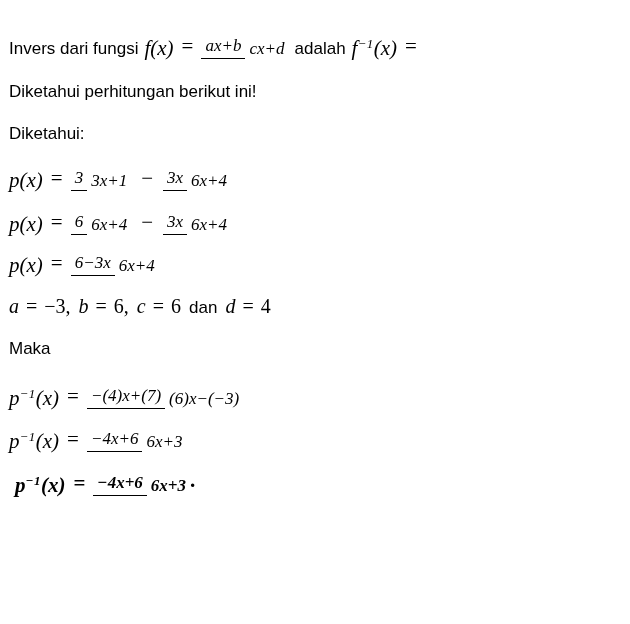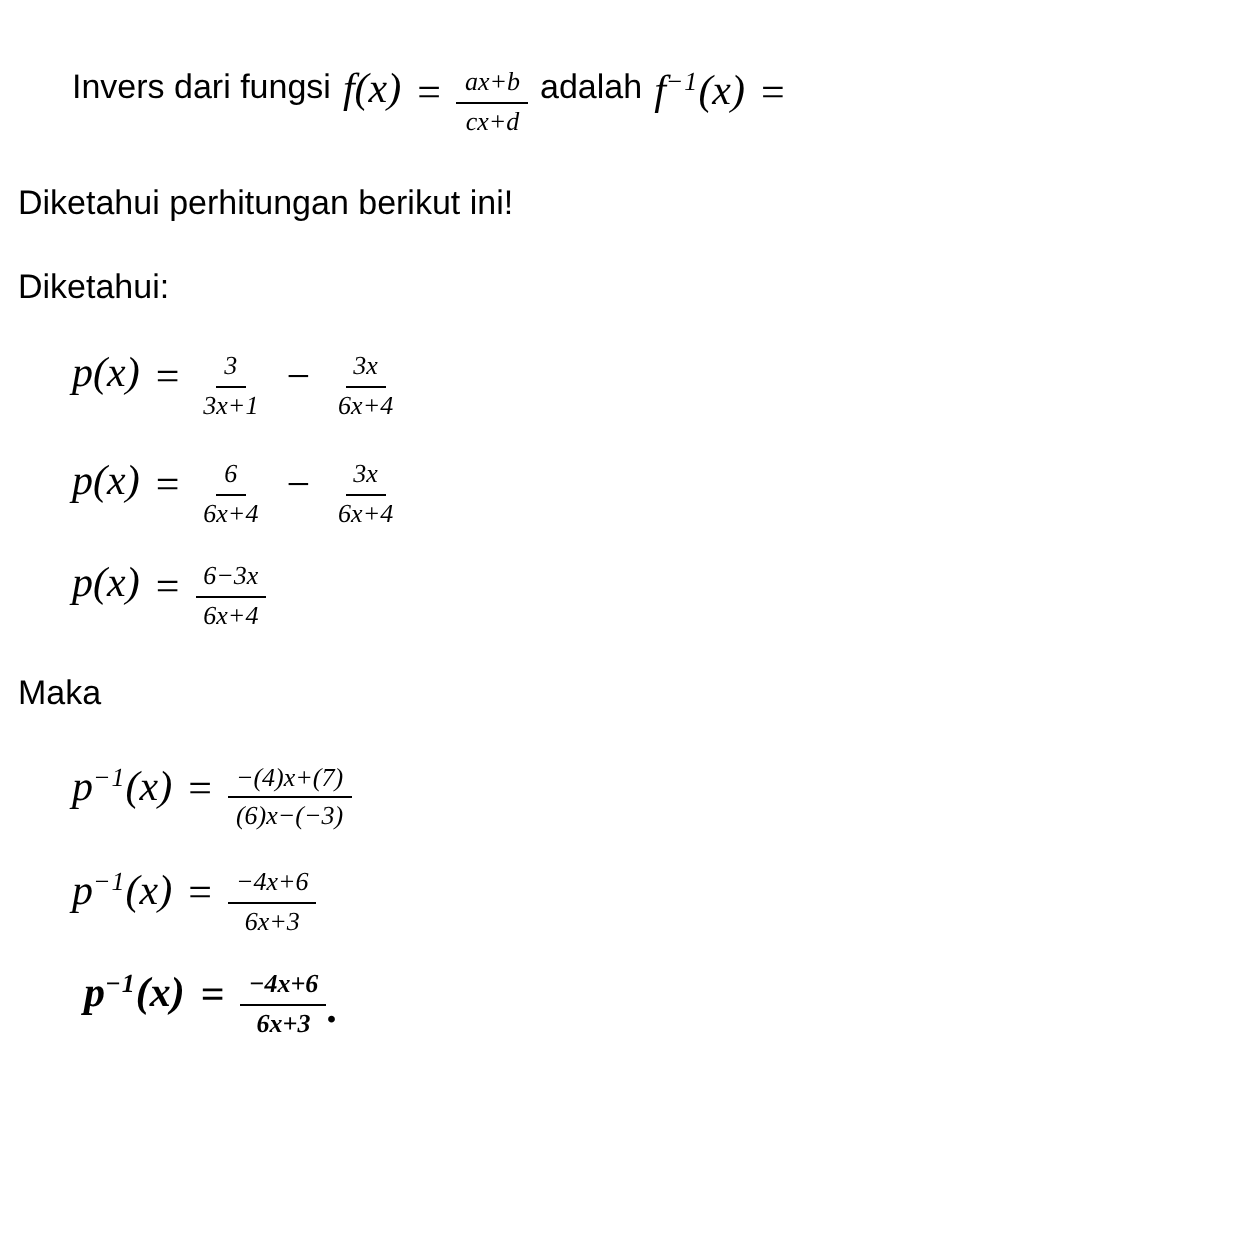--- a/index.html
+++ b/index.html
@@ -19,26 +19,25 @@
   }
   
   .tline {
     font-size: 17px;
     line-height: 22px;
     white-space: nowrap;
   }
   
   .mline {
     display: flex;
-    align-items: flex-start;
+    align-items: flex-end;
     font-family: "Liberation Serif", serif;
     font-style: italic;
     font-size: 21px;
     white-space: nowrap;
-    margin-left: 27px;
   }
   .mline .mtext {
     font-family: "Liberation Sans", sans-serif;
     font-style: normal;
     font-size: 17px;
   }
   .mlhs {
     display: inline-block;
     line-height: 1;
   }
@@ -50,23 +49,23 @@
   .meq {
     margin: 0 8px;
     font-style: normal;
   }
   .mop {
     margin: 0 10px;
     font-style: normal;
   }
   .frac {
     display: inline-flex;
-    flex-direction: column;
+    flex-direction: row;
     align-items: center;
-    font-size: 13px;
+    font-size: 17px;
     line-height: 1.15;
     text-align: center;
   }
   .frac .num {
     padding: 0 4px 2px 4px;
     border-bottom: 1.4px solid #000000;
   }
   .frac .den {
     padding: 2px 4px 0 4px;
   }
@@ -160,20 +159,21 @@
 
   <div class="mline r7">
     <span class="mlhs">p(x)</span>
     <span class="meq">=</span>
     <span class="frac">
       <span class="num">6−3x</span>
       <span class="den">6x+4</span>
     </span>
   </div>
 
+  <div class="cline r8"><span class="cvar">a</span><span class="ceq">=</span><span class="cval">−3,</span><span class="cvar">b</span><span class="ceq">=</span><span class="cval">6,</span><span class="cvar">c</span><span class="ceq">=</span><span class="cval">6</span><span class="cconj">dan</span><span class="cvar">d</span><span class="ceq">=</span><span class="cval">4</span></div>
 
   <div class="tline r9">Maka</div>
 
   <div class="mline r10">
     <span class="mlhs"><span>p</span><span class="msup">−1</span><span>(x)</span></span>
     <span class="meq">=</span>
     <span class="frac">
       <span class="num">−(4)x+(7)</span>
       <span class="den">(6)x−(−3)</span>
     </span>

